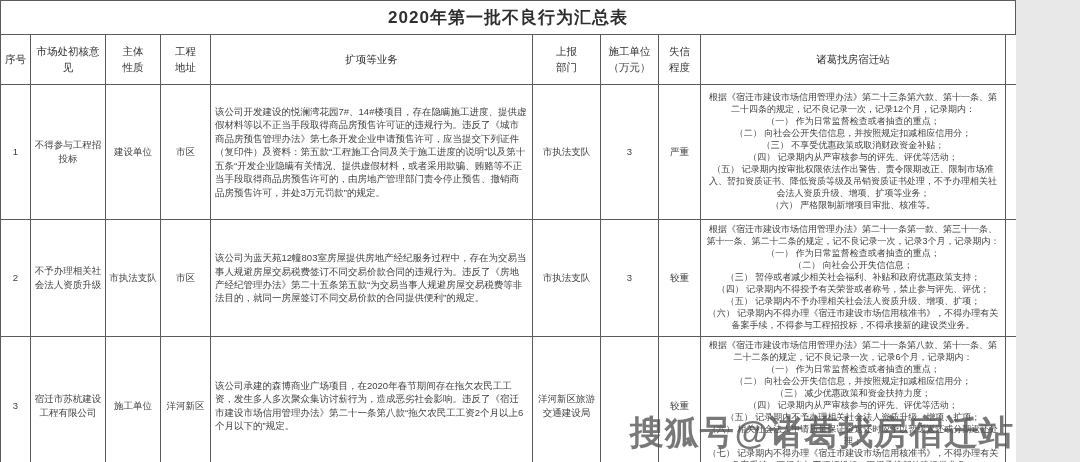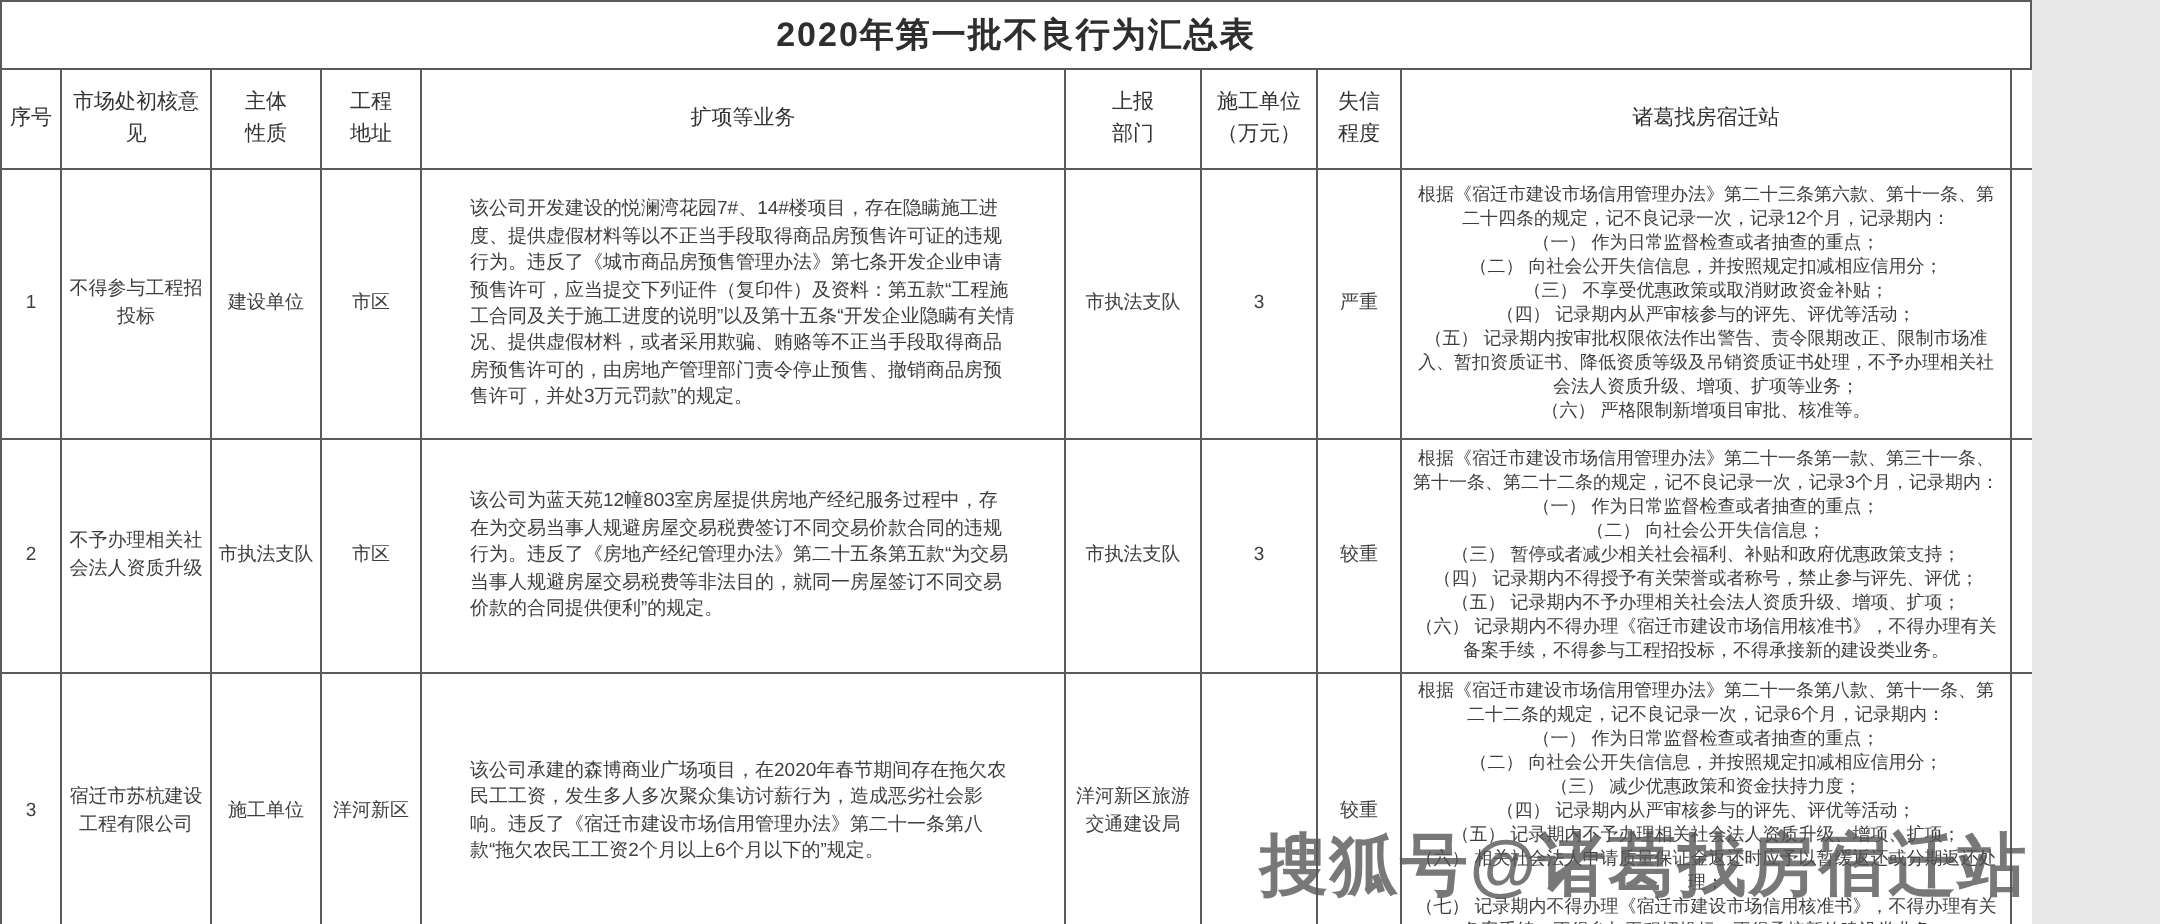--- a/index.html
+++ b/index.html
@@ -49,21 +49,21 @@
     text-align: center;
     white-space: pre-line;
     line-height: 1.5;
     padding: 2px;
   }
   td.text {
     font-size: 9.5px;
     text-align: left;
     white-space: pre-line;
     line-height: 1.42;
-    padding: 3px 24px;
+    padding: 3px 4px;
   }
   td.opinion {
     font-size: 9px;
     text-align: center;
     white-space: pre-line;
     line-height: 1.33;
     padding: 3px 5px;
   }
   .watermark {
     position: absolute;

